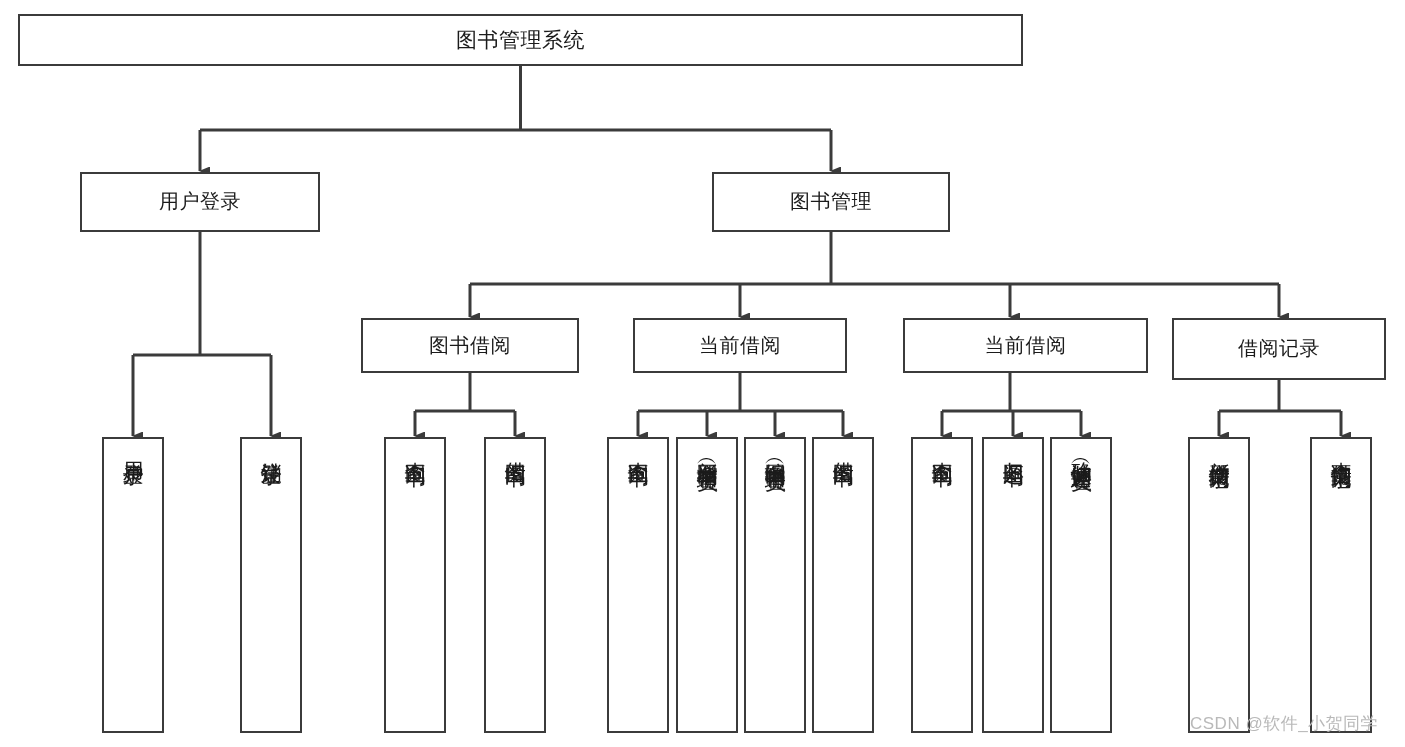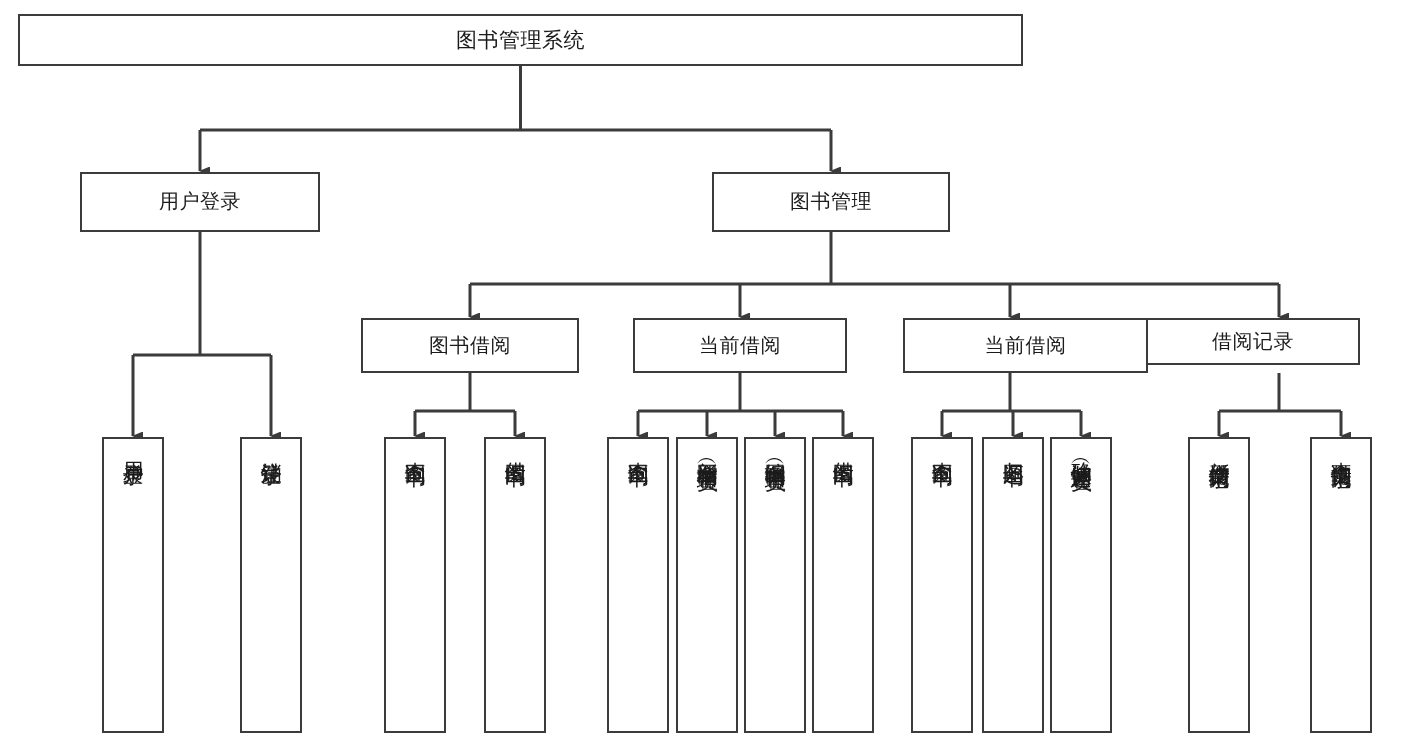--- a/index.html
+++ b/index.html
@@ -137,21 +137,21 @@
       </div>
       <div class="node level-branch" style="left: 361px; top: 318px; width: 218px; height: 55px;">
         <span class="node-label">图书借阅</span>
       </div>
       <div class="node level-branch" style="left: 633px; top: 318px; width: 214px; height: 55px;">
         <span class="node-label">当前借阅</span>
       </div>
       <div class="node level-branch" style="left: 903px; top: 318px; width: 245px; height: 55px;">
         <span class="node-label">当前借阅</span>
       </div>
-      <div class="node level-branch" style="left: 1146px; top: 318px; width: 214px; height: 47px;">
+      <div class="node level-branch" style="left: 1172px; top: 318px; width: 214px; height: 62px;">
         <span class="node-label">借阅记录</span>
       </div>
       <div class="node level-leaf" style="left: 102px; top: 437px; width: 62px; height: 296px;">
         <span class="node-label">用户登录</span>
       </div>
       <div class="node level-leaf" style="left: 240px; top: 437px; width: 62px; height: 296px;">
         <span class="node-label">注销登录</span>
       </div>
       <div class="node level-leaf" style="left: 384px; top: 437px; width: 62px; height: 296px;">
         <span class="node-label">查询图书</span>
@@ -181,13 +181,14 @@
         <span class="node-label">确认归还（管理员）</span>
       </div>
       <div class="node level-leaf" style="left: 1188px; top: 437px; width: 62px; height: 296px;">
         <span class="node-label">新增借阅记录</span>
       </div>
       <div class="node level-leaf" style="left: 1310px; top: 437px; width: 62px; height: 296px;">
         <span class="node-label">查询借阅记录</span>
       </div>
     </div>
 
+  <div id="watermark" style="left: 1190px; top: 712px;">CSDN @软件_小贺同学</div>
 </div>
 
 </body></html>

